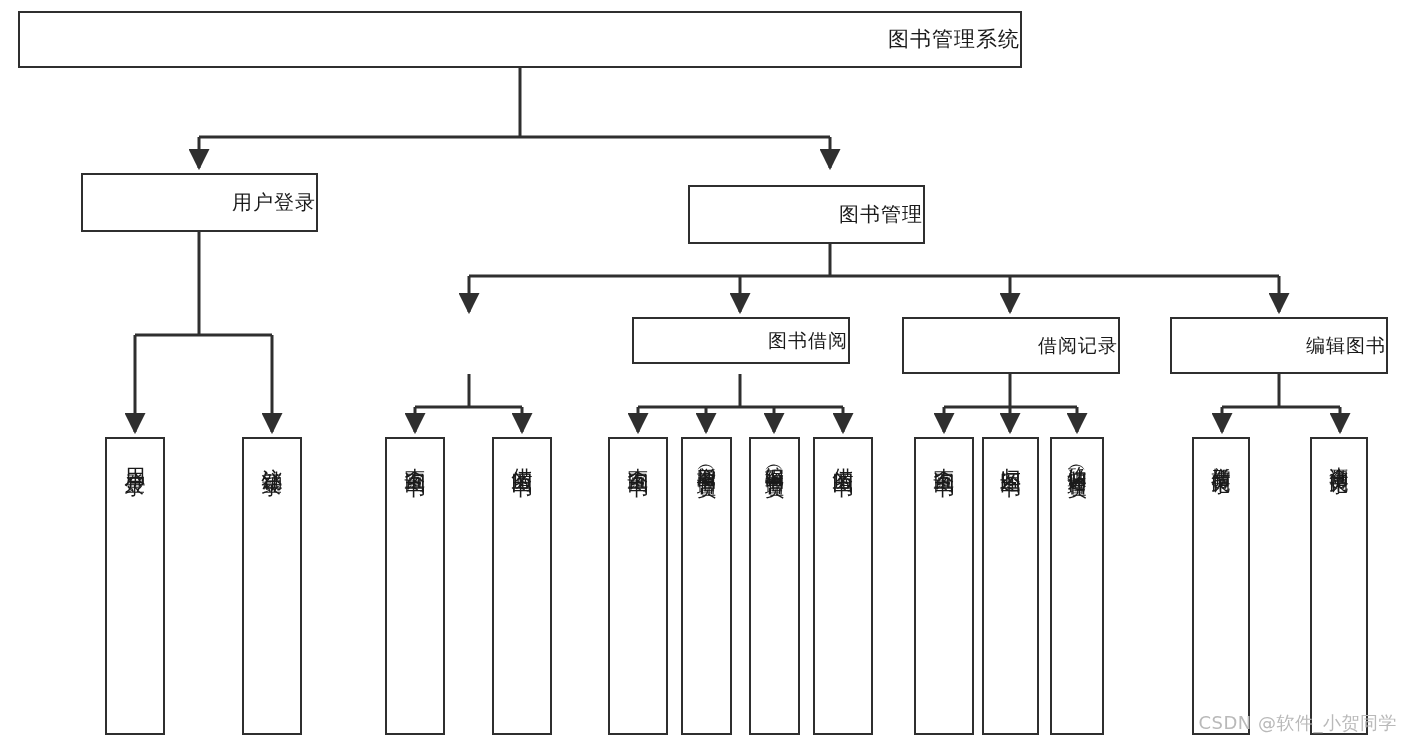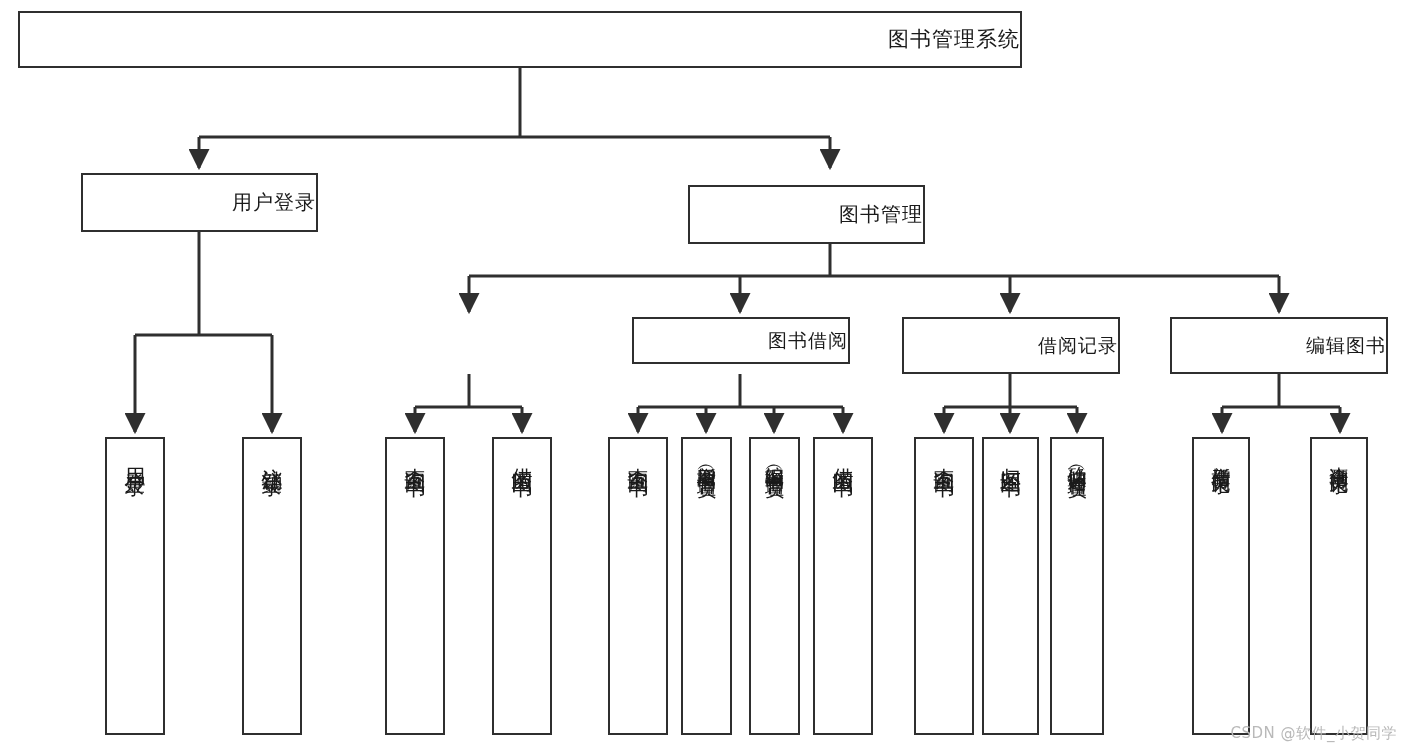--- a/index.html
+++ b/index.html
@@ -57,22 +57,22 @@
     text-orientation: upright;
     font-size: 21px;
     letter-spacing: 3px;
     line-height: 1.05;
   }
   .node.leaf.tight .label { font-size: 19px; letter-spacing: 2px; }
 
   #watermark {
     position: absolute;
     right: 8px;
-    bottom: 4px;
-    font-size: 15px;
+    bottom: 12px;
+    font-size: 18px;
     color: #b9b9b9;
     letter-spacing: 0.5px;
     z-index: 5;
     white-space: nowrap;
     font-family: "DejaVu Sans", "Liberation Sans", sans-serif;
   }
 </style>
 </head>
 <body>
 

